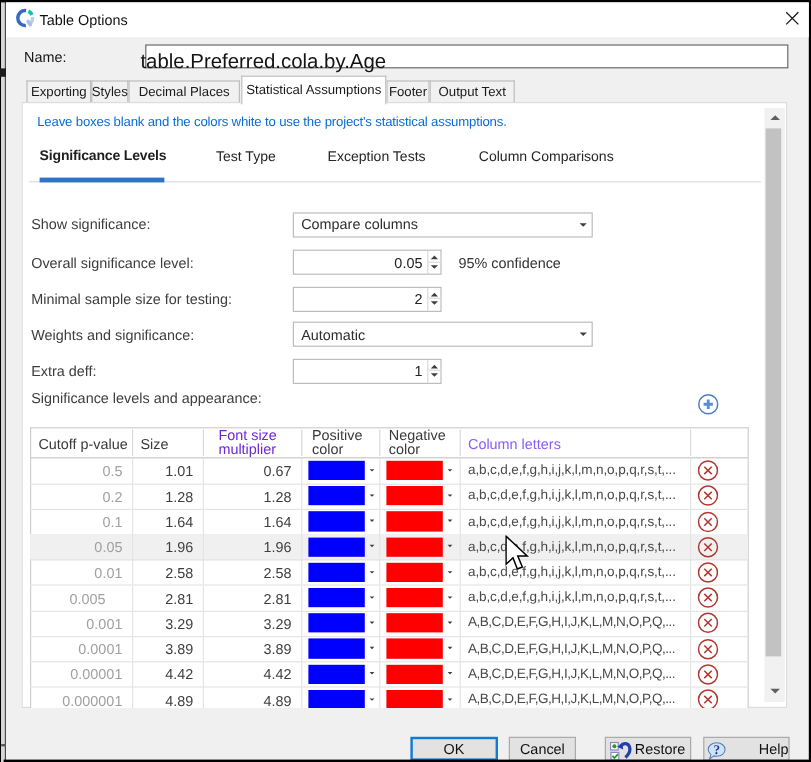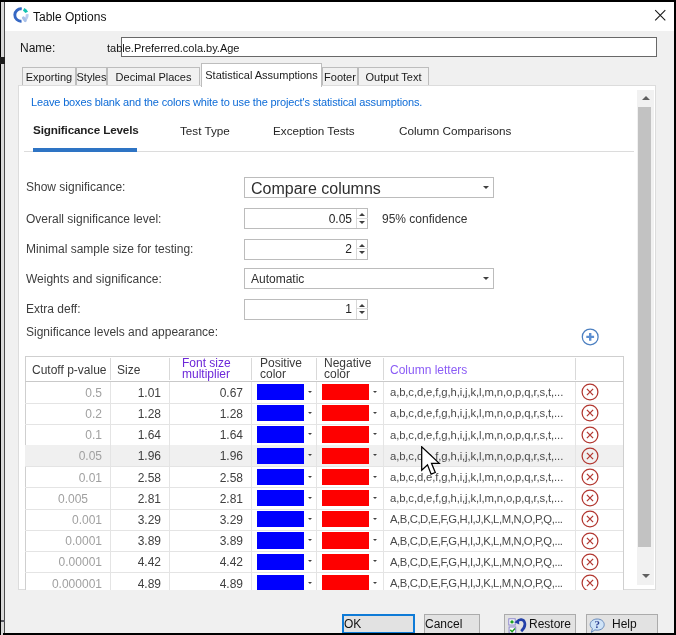--- a/index.html
+++ b/index.html
@@ -11,21 +11,21 @@
 .dark{color:#3f3f3f}
 .letters{font-size:11.3px;color:#4a4a4a;white-space:nowrap;letter-spacing:-0.12px}
 .up{letter-spacing:-0.42px}
 .chev{width:0;height:0;border-left:3.4px solid transparent;border-right:3.4px solid transparent;border-top:3.4px solid #3f3f3f}
 .chev2{position:absolute;width:0;height:0;border-left:2.8px solid transparent;border-right:2.8px solid transparent;border-top:2.9px solid #3f3f3f}
 .lbl{font-size:12px;color:#3d3d3d;white-space:nowrap}
 .h2l{line-height:11.8px}
 .combo{background:#fff;border:1px solid #bcbcbc}
 .tabtxt{font-size:11px;color:#1a1a1a;white-space:nowrap;text-align:center}
 .btn{position:absolute;top:614px;height:20px;background:#e2e2e2;border:1px solid #ababab;
-  box-sizing:border-box;font-size:12px;color:#111;line-height:18px}
+  box-sizing:border-box;font-size:12px;color:#111;text-align:center;line-height:18px}
 </style></head>
 <body>
 
 <div class="abs" style="left:0;top:0;width:1px;height:635px;background:#000"></div>
 <div class="abs" style="left:1px;top:0;width:2.5px;height:635px;background:#d8d8d8"></div>
 <div class="abs" style="left:3.5px;top:0;width:1.5px;height:635px;background:#4a4a4a"></div>
 <div class="abs" style="left:0px;top:57px;width:5px;height:7px;background:#1c1c1c"></div>
 <div class="abs" style="left:1px;top:620px;width:4px;height:2px;background:#55565e"></div>
 
 <div class="abs" style="left:0;top:0;width:676px;height:2px;background:#000"></div>
@@ -39,21 +39,21 @@
   <path d="M 15.64 8.64 A 6.2 6.2 0 0 1 13.73 14.03" fill="none" stroke="#b9cdee" stroke-width="2.8" transform="translate(0.5,0.5)"></path>
   <path d="M 11.9 12.4 L 13.8 15.1" stroke="#a8c0e8" stroke-width="3" stroke-linecap="round" transform="translate(0.5,0.5)"></path>
 </svg>
 <div class="abs" style="left:33px;top:10px;font-size:12px;color:#101010">Table Options</div>
 <svg class="abs" style="left:654px;top:9px" width="13" height="13" viewBox="0 0 13 13">
   <path d="M1.2 1.2 L11.3 11.3 M11.3 1.2 L1.2 11.3" stroke="#1a1a1a" stroke-width="1.1"></path>
 </svg>
 
 <div class="abs lbl" style="left:20px;top:41px;color:#161616">Name:</div>
 <div class="abs" style="left:121px;top:37px;width:536px;height:20px;background:#fff;border:1px solid #686868;box-sizing:border-box"></div>
-<div class="abs" style="left:107px;top:42px;font-size:11px;color:#141414">table.Preferred.cola.by.Age</div>
+<div class="abs" style="left:117px;top:42px;font-size:17px;color:#141414">table.Preferred.cola.by.Age</div>
 
 <div class="abs" style="left:22px;top:67px;width:54px;height:19px;background:#f1f1f1;border:1px solid #bdbdbd;border-bottom:none;box-sizing:border-box"></div>
 <div class="abs" style="left:76px;top:67px;width:31px;height:19px;background:#f1f1f1;border:1px solid #bdbdbd;border-bottom:none;box-sizing:border-box"></div>
 <div class="abs" style="left:107px;top:67px;width:93px;height:19px;background:#f1f1f1;border:1px solid #bdbdbd;border-bottom:none;box-sizing:border-box"></div>
 <div class="abs" style="left:322px;top:67px;width:36px;height:19px;background:#f1f1f1;border:1px solid #bdbdbd;border-bottom:none;box-sizing:border-box"></div>
 <div class="abs" style="left:358px;top:67px;width:71px;height:19px;background:#f1f1f1;border:1px solid #bdbdbd;border-bottom:none;box-sizing:border-box"></div>
 <div class="abs tabtxt" style="left:22px;top:71px;width:54px">Exporting</div>
 <div class="abs tabtxt" style="left:76px;top:71px;width:31px">Styles</div>
 <div class="abs tabtxt" style="left:107px;top:71px;width:93px">Decimal Places</div>
 <div class="abs tabtxt" style="left:322px;top:71px;width:36px">Footer</div>
@@ -73,21 +73,21 @@
 <div class="abs" style="left:24px;top:151px;width:610px;height:1px;background:#dcdcdc"></div>
 <div class="abs" style="left:33px;top:148px;width:104px;height:4px;background:#2e74c4"></div>
 
 <div class="abs lbl" style="left:26px;top:180px">Show significance:</div>
 <div class="abs lbl" style="left:26px;top:212px">Overall significance level:</div>
 <div class="abs lbl" style="left:26px;top:242px">Minimal sample size for testing:</div>
 <div class="abs lbl" style="left:26px;top:272px">Weights and significance:</div>
 <div class="abs lbl" style="left:26px;top:302px">Extra deff:</div>
 
 <div class="abs combo" style="left:244px;top:176.5px;width:250px;height:21px;box-sizing:border-box"></div>
-<div class="abs" style="left:251px;top:180px;font-size:16px;color:#2e2e2e">Compare columns</div>
+<div class="abs" style="left:251px;top:180px;font-size:12px;color:#2e2e2e">Compare columns</div>
 <div class="abs chev" style="left:483px;top:185.5px"></div>
 
 <div class="abs combo" style="left:244px;top:268px;width:250px;height:21px;box-sizing:border-box"></div>
 <div class="abs" style="left:251px;top:271.5px;font-size:12px;color:#2e2e2e">Automatic</div>
 <div class="abs chev" style="left:483px;top:277px"></div>
 
 <div class="abs combo" style="left:244px;top:208px;width:124px;height:21px;box-sizing:border-box"></div>
 <div class="abs" style="left:355.5px;top:209px;width:1px;height:19px;background:#d9d9d9"></div>
 <div class="abs" style="left:356.5px;top:217.8px;width:11px;height:1px;background:#d9d9d9"></div>
 <div class="abs" style="left:358.5px;top:213px;width:0;height:0;border-left:3.1px solid transparent;border-right:3.1px solid transparent;border-bottom:3.4px solid #3f3f3f"></div>
@@ -323,21 +323,21 @@
 </div>
 
 <div class="abs" style="left:637px;top:89.5px;width:16.5px;height:495.5px;background:#f1f1f1"></div>
 <div class="abs" style="left:638px;top:107px;width:13px;height:440px;background:#c2c2c2"></div>
 <div class="abs" style="left:641.5px;top:96px;width:0;height:0;border-left:4px solid transparent;border-right:4px solid transparent;border-bottom:4.5px solid #606060"></div>
 <div class="abs" style="left:641.5px;top:573.5px;width:0;height:0;border-left:4px solid transparent;border-right:4px solid transparent;border-top:4.5px solid #606060"></div>
 
 <div class="btn" style="left:342px;width:72.5px;border:2px solid #0f7bd7;line-height:16px">OK</div>
 <div class="btn" style="left:424px;width:56px">Cancel</div>
 <div class="btn" style="left:504px;width:72px;text-align:left;padding-left:24px;box-sizing:border-box">Restore</div>
-<div class="btn" style="left:586px;width:72px;text-align:left;padding-left:25px;box-sizing:border-box">Help</div>
+<div class="btn" style="left:586px;width:72px;text-align:right;padding-left:25px;box-sizing:border-box">Help</div>
 <svg class="abs" style="left:508px;top:617px" width="19" height="17" viewBox="0 0 19 17">
   <rect x="0.8" y="1.8" width="6.4" height="6.2" fill="#fff" stroke="#8c86cc" stroke-width="1"></rect>
   <circle cx="4" cy="4.9" r="1.7" fill="#1ea11e"></circle>
   <rect x="1.1" y="10" width="6.6" height="6.2" fill="#fff" stroke="#8c86cc" stroke-width="1"></rect>
   <path d="M2.3 12.9 L4.1 14.7 L7 11.4" fill="none" stroke="#1ea11e" stroke-width="1.5"></path>
   <path d="M9.3 4.6 C11.5 1.6 15.6 2.2 16.6 5.4 C17.6 8.6 16 11.6 13.2 14.2" fill="none" stroke="#2340a8" stroke-width="2.7"></path>
   <path d="M10.7 2.2 L6.3 5.3 L11.3 7.5 Z" fill="#2340a8"></path>
 </svg>
 <svg class="abs" style="left:589px;top:617.5px" width="17" height="16" viewBox="0 0 17 16">
   <path d="M8.2 1 C12.2 1 15.2 3.4 15.2 6.6 C15.2 9.8 12.2 12.2 8.2 12.2 C7.4 12.2 6.6 12.1 5.9 11.9 L2.4 14.4 L3.4 10.6 C2 9.6 1.2 8.2 1.2 6.6 C1.2 3.4 4.2 1 8.2 1 Z" fill="#cfe3f7" stroke="#5a7fb5" stroke-width="0.9"></path>

